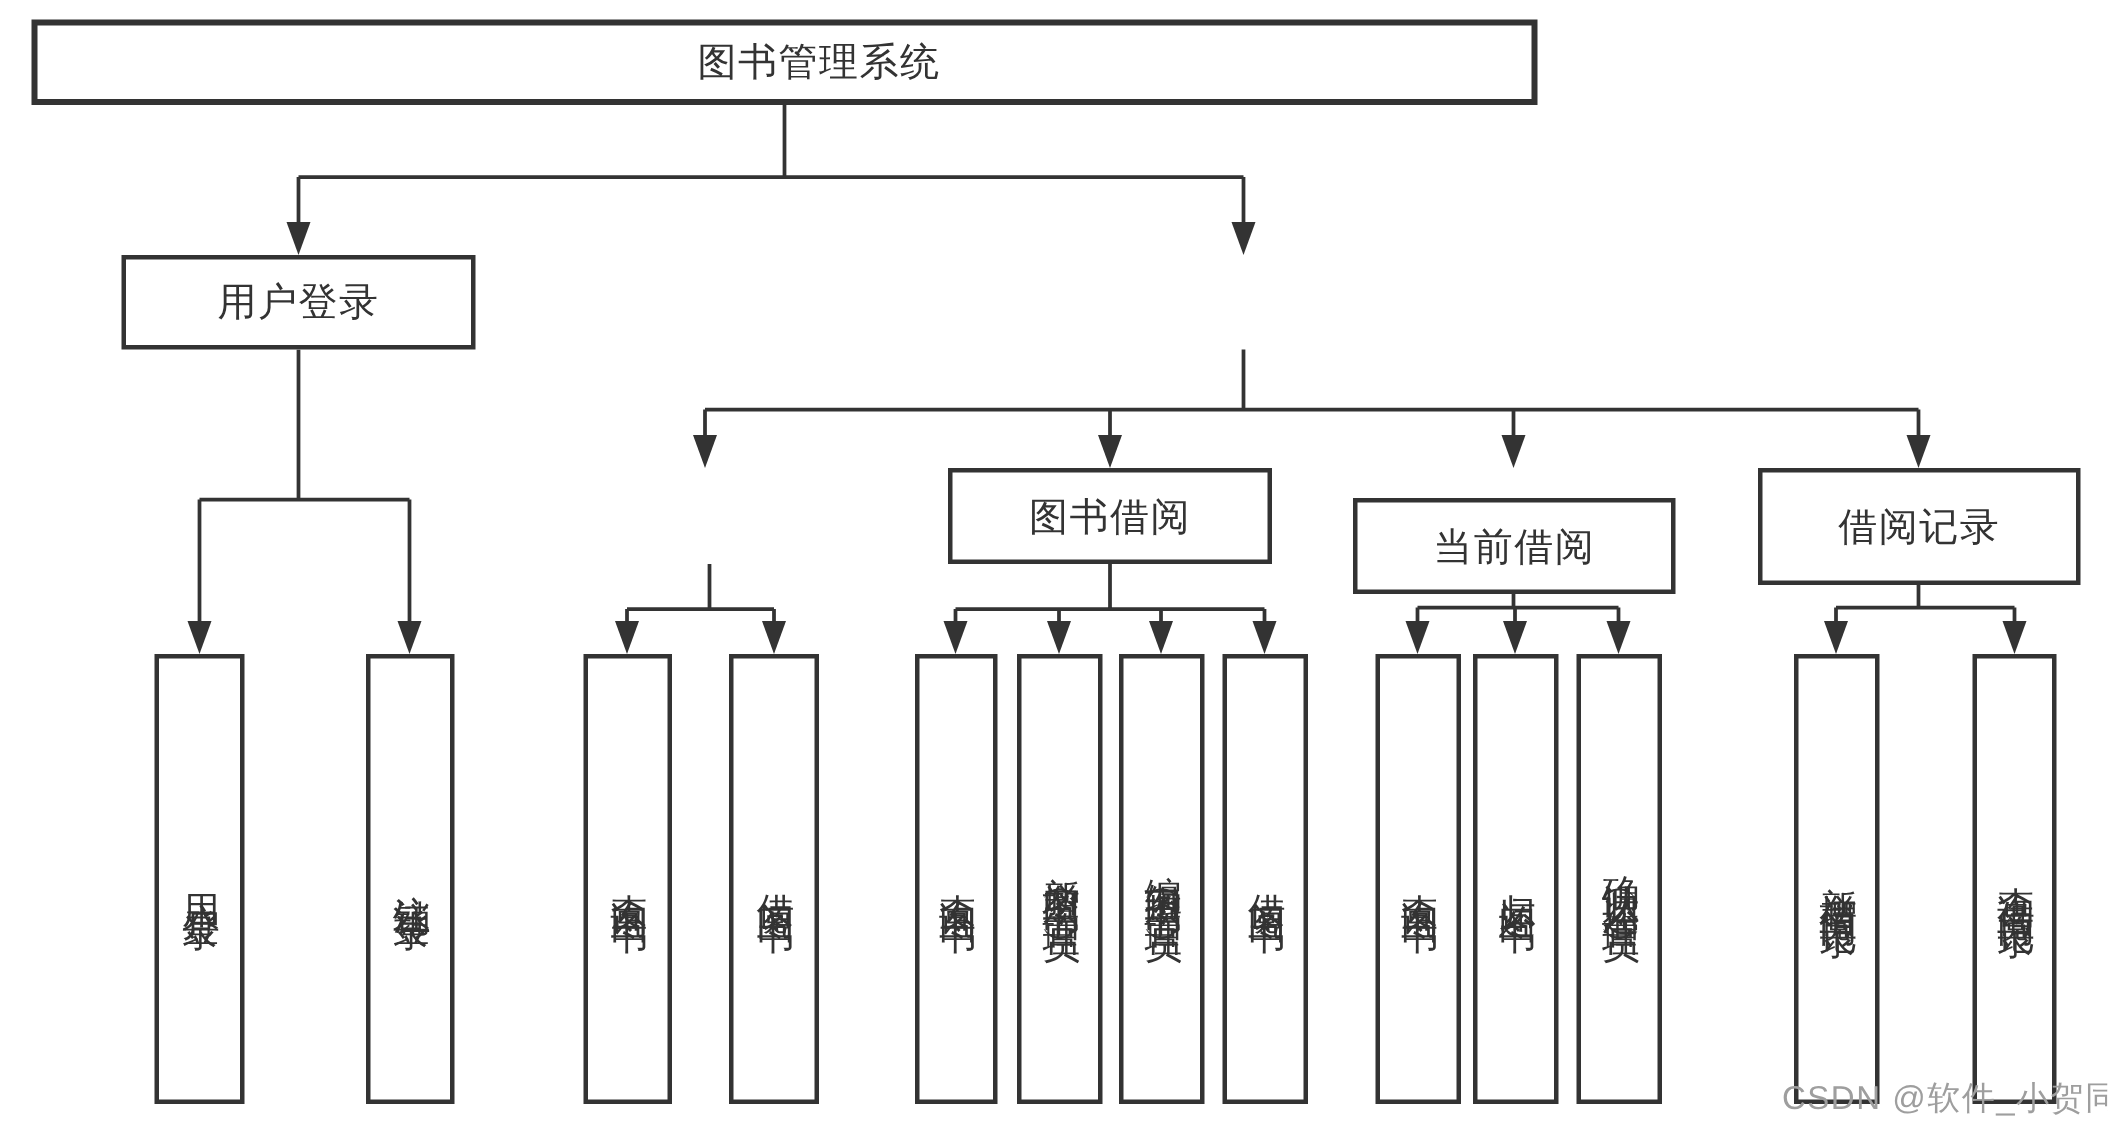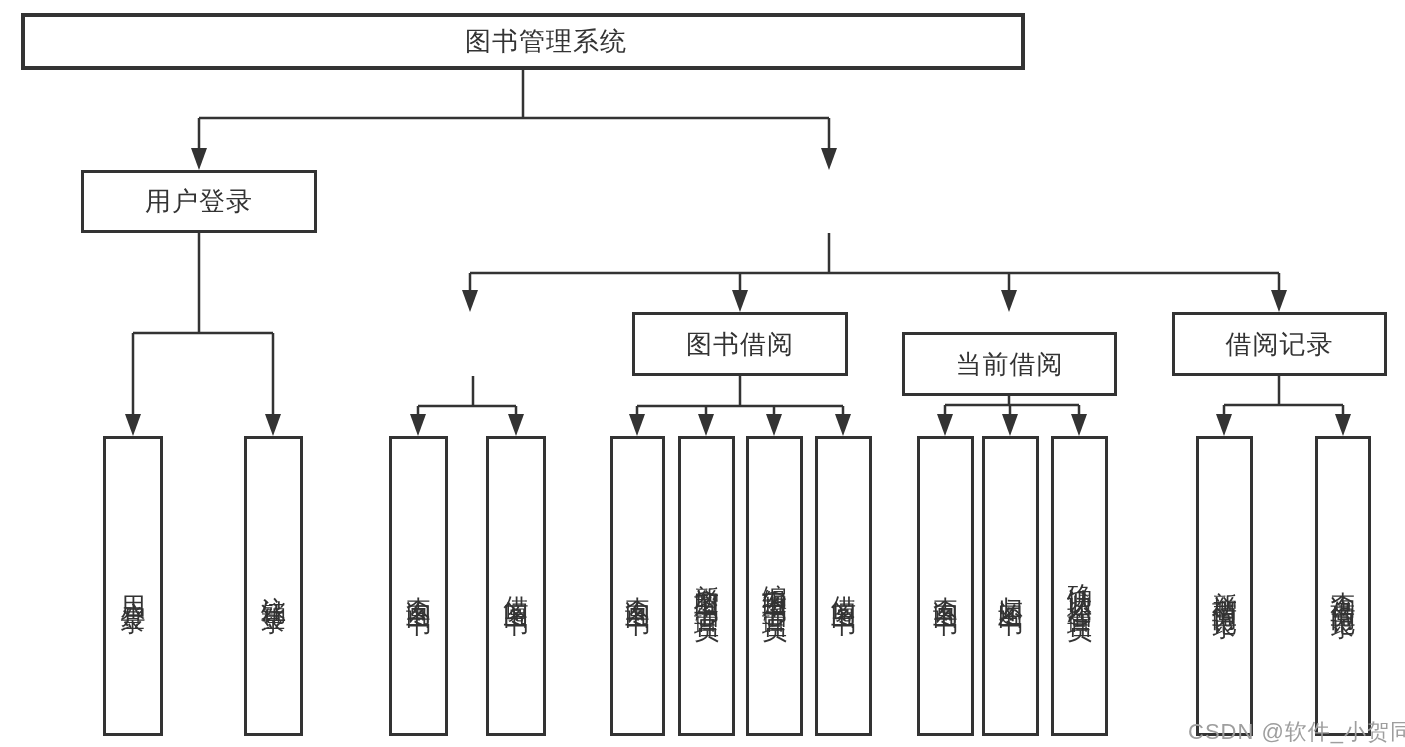--- a/index.html
+++ b/index.html
@@ -86,21 +86,21 @@
       <polygon points="1335,414 1351,414 1343,436"></polygon>
     </g>
   </svg>
 
   <div class="box h-box root-box" style="left:21px;top:13px;width:1004px;height:57px;padding-left:46px;">图书管理系统</div>
 
   <div class="box h-box" style="left:81px;top:170px;width:236px;height:63px;">用户登录</div>
 
   <div class="box h-box" style="left:632px;top:312px;width:216px;height:64px;">图书借阅</div>
   <div class="box h-box" style="left:902px;top:332px;width:215px;height:64px;">当前借阅</div>
-  <div class="box h-box" style="left:1172px;top:312px;width:215px;height:64px;">借阅记录</div>
+  <div class="box h-box" style="left:1172px;top:312px;width:215px;height:78px;">借阅记录</div>
 
   <div class="box v-box" style="left:103px;top:436px;width:60px;height:300px;">用户登录</div>
   <div class="box v-box" style="left:244px;top:436px;width:59px;height:300px;">注销登录</div>
 
   <div class="box v-box" style="left:389px;top:436px;width:59px;height:300px;">查询图书</div>
   <div class="box v-box" style="left:486px;top:436px;width:60px;height:300px;">借阅图书</div>
 
   <div class="box v-box" style="left:610px;top:436px;width:55px;height:300px;">查询图书</div>
   <div class="box v-box" style="left:678px;top:436px;width:57px;height:300px;">新增图书（管理员）</div>
   <div class="box v-box" style="left:746px;top:436px;width:57px;height:300px;">编辑图书（管理员）</div>

